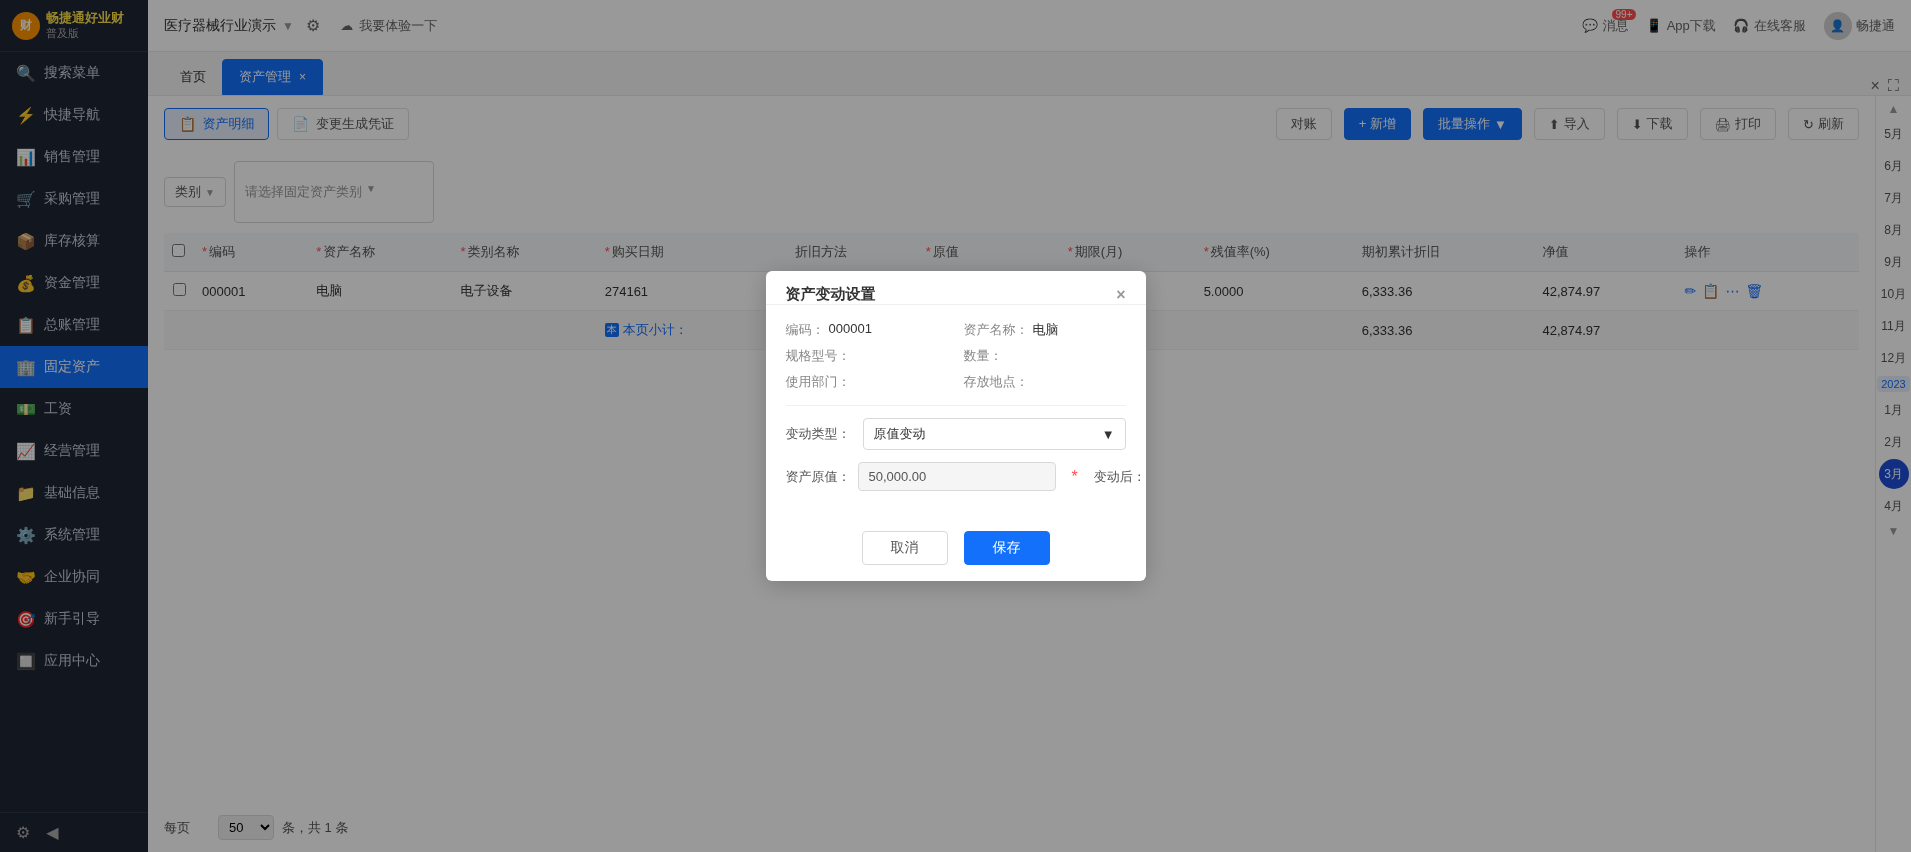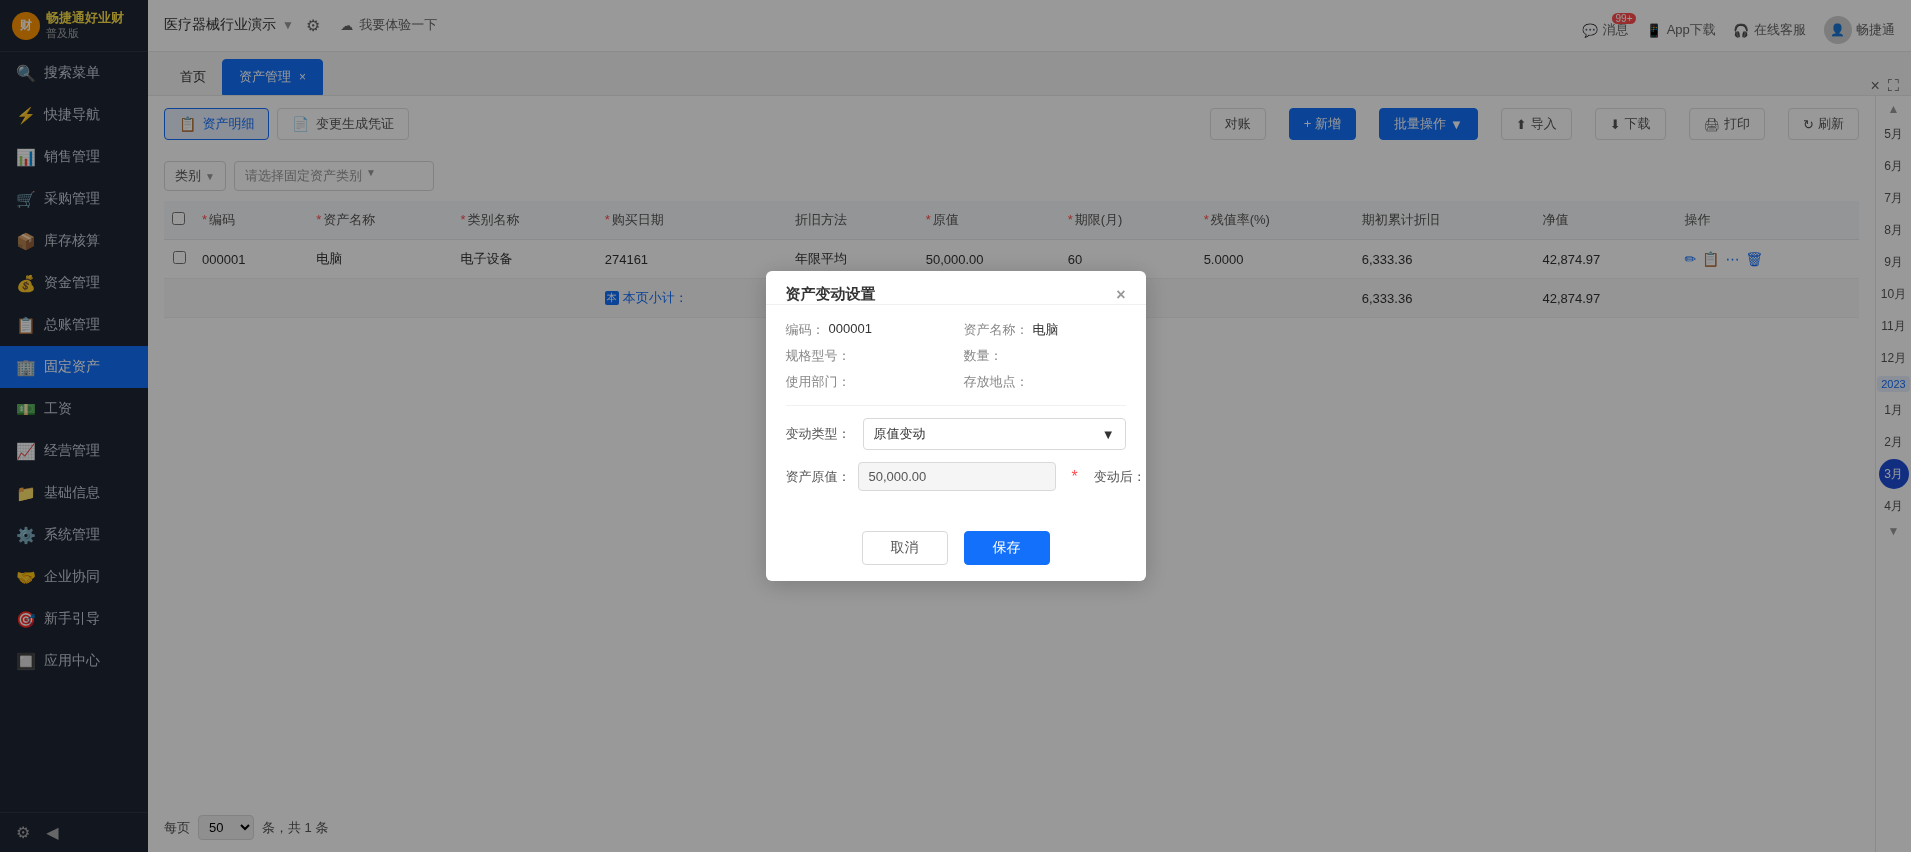--- a/index.html
+++ b/index.html
@@ -51,21 +51,21 @@
       padding: 10px 16px; gap: 16px;
     }
     .sidebar-bottom-icon { color: #aaa; cursor: pointer; font-size: 16px; }
 
     
     .main { flex: 1; display: flex; flex-direction: column; height: 852px; overflow: hidden; }
 
     
     .topbar {
       height: 52px; background: #fff;
-      display: flex; align-items: flex-start;
+      display: flex; align-items: center;
       padding: 16px 16px; gap: 12px;
       border-bottom: 1px solid #e8e8e8;
     }
     .topbar-company { display: flex; align-items: center; gap: 6px; font-size: 14px; color: #333; cursor: pointer; }
     .topbar-company-arrow { color: #999; font-size: 12px; }
     .topbar-settings { color: #666; cursor: pointer; font-size: 16px; }
     .topbar-experience { display: flex; align-items: center; gap: 6px; color: #666; font-size: 13px; cursor: pointer; margin-left: 8px; }
     .topbar-right { margin-left: auto; display: flex; align-items: center; gap: 18px; }
     .topbar-right-item { display: flex; align-items: center; gap: 4px; color: #666; font-size: 13px; cursor: pointer; position: relative; }
     .badge { background: #ff4d4f; color: #fff; font-size: 10px; border-radius: 8px; padding: 0 4px; min-width: 16px; text-align: center; position: absolute; top: -8px; right: -8px; }
@@ -98,46 +98,46 @@
     
     
     .table-toolbar { display: flex; align-items: center; gap: 8px; margin-bottom: 10px; }
     .toolbar-tab {
       display: flex; align-items: center; gap: 6px;
       padding: 6px 14px; border-radius: 4px; font-size: 13px; cursor: pointer;
       border: 1px solid #e0e0e0; background: #fff; color: #555;
     }
     .toolbar-tab.active { background: #e8f0fe; color: #1370fb; border-color: #1370fb; }
     .toolbar-tab-icon { font-size: 14px; }
-    .toolbar-right { margin-left: auto; display: flex; align-items: flex-start; gap: 23px; }
+    .toolbar-right { margin-left: auto; display: flex; align-items: flex-start; gap: 12px; }
     .btn { padding: 6px 14px; border-radius: 4px; font-size: 13px; cursor: pointer; display: flex; align-items: center; gap: 4px; border: 1px solid #e0e0e0; background: #fff; color: #555; }
     .btn.primary { background: #1370fb; color: #fff; border-color: #1370fb; }
     .btn.batch { background: #1370fb; color: #fff; border-color: #1370fb; }
 
     
     .filter-row { display: flex; align-items: center; gap: 8px; margin-bottom: 10px; margin-top: 11px; }
     .filter-select { display: flex; align-items: center; gap: 4px; border: 1px solid #d9d9d9; border-radius: 4px; padding: 5px 10px; font-size: 13px; color: #555; cursor: pointer; background: #fff; }
     .filter-select-arrow { color: #999; font-size: 10px; }
-    .filter-category { display: flex; gap: 4px; border: 1px solid #d9d9d9; border-radius: 4px; padding: 5px 10px; font-size: 13px; color: #999; cursor: pointer; background: #fff; min-width: 200px; }
+    .filter-category { display: flex; gap: 4px; border: 1px solid #d9d9d9; border-radius: 4px; padding: 21px 10px; font-size: 13px; color: #999; cursor: pointer; background: #fff; min-width: 200px; }
 
     
     .data-table { width: 100%; border-collapse: collapse; font-size: 13px; }
     .data-table th { background: #f7f8fa; color: #555; font-weight: 500; padding: 10px 8px; text-align: left; border-bottom: 1px solid #e8e8e8; white-space: nowrap; }
     .data-table td { padding: 10px 8px; border-bottom: 1px solid #f0f0f0; color: #333; white-space: nowrap; }
     .required-star { color: #ff4d4f; margin-right: 2px; }
     .checkbox-cell { width: 30px; text-align: center; }
     .subtotal-row td { background: #f9f9f9; color: #333; font-weight: 500; }
     .subtotal-label { display: flex; align-items: center; gap: 4px; color: #1370fb; }
     .subtotal-icon { width: 14px; height: 14px; background: #1370fb; border-radius: 2px; display: inline-flex; align-items: center; justify-content: center; color: #fff; font-size: 10px; }
     .action-icons { display: flex; gap: 6px; align-items: center; }
     .action-icon { color: #1370fb; cursor: pointer; font-size: 14px; }
 
     
     .pagination { display: flex; align-items: center; gap: 8px; padding: 10px 0 0 0; font-size: 13px; color: #555; }
-    .pagination-select { border: 1px solid #d9d9d9; border-radius: 4px; padding: 3px 6px; font-size: 13px; }
+    .pagination-select { border: 1px solid #d9d9d9; border-radius: 4px; padding: 3px 6px; font-size: 13px; margin-left: 20px; }
 
     
     .calendar-strip {
       width: 36px; background: #fff; border-left: 1px solid #e8e8e8;
       display: flex; flex-direction: column; align-items: center;
       overflow-y: auto; padding: 4px 0;
     }
     .calendar-month {
       width: 30px; height: 30px; display: flex; align-items: center; justify-content: center;
       font-size: 12px; color: #555; cursor: pointer; border-radius: 4px; margin: 1px 0;

